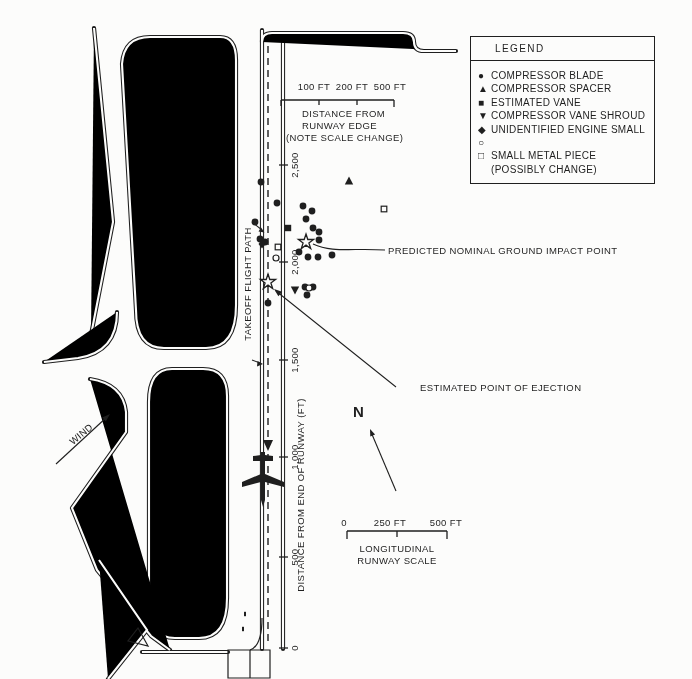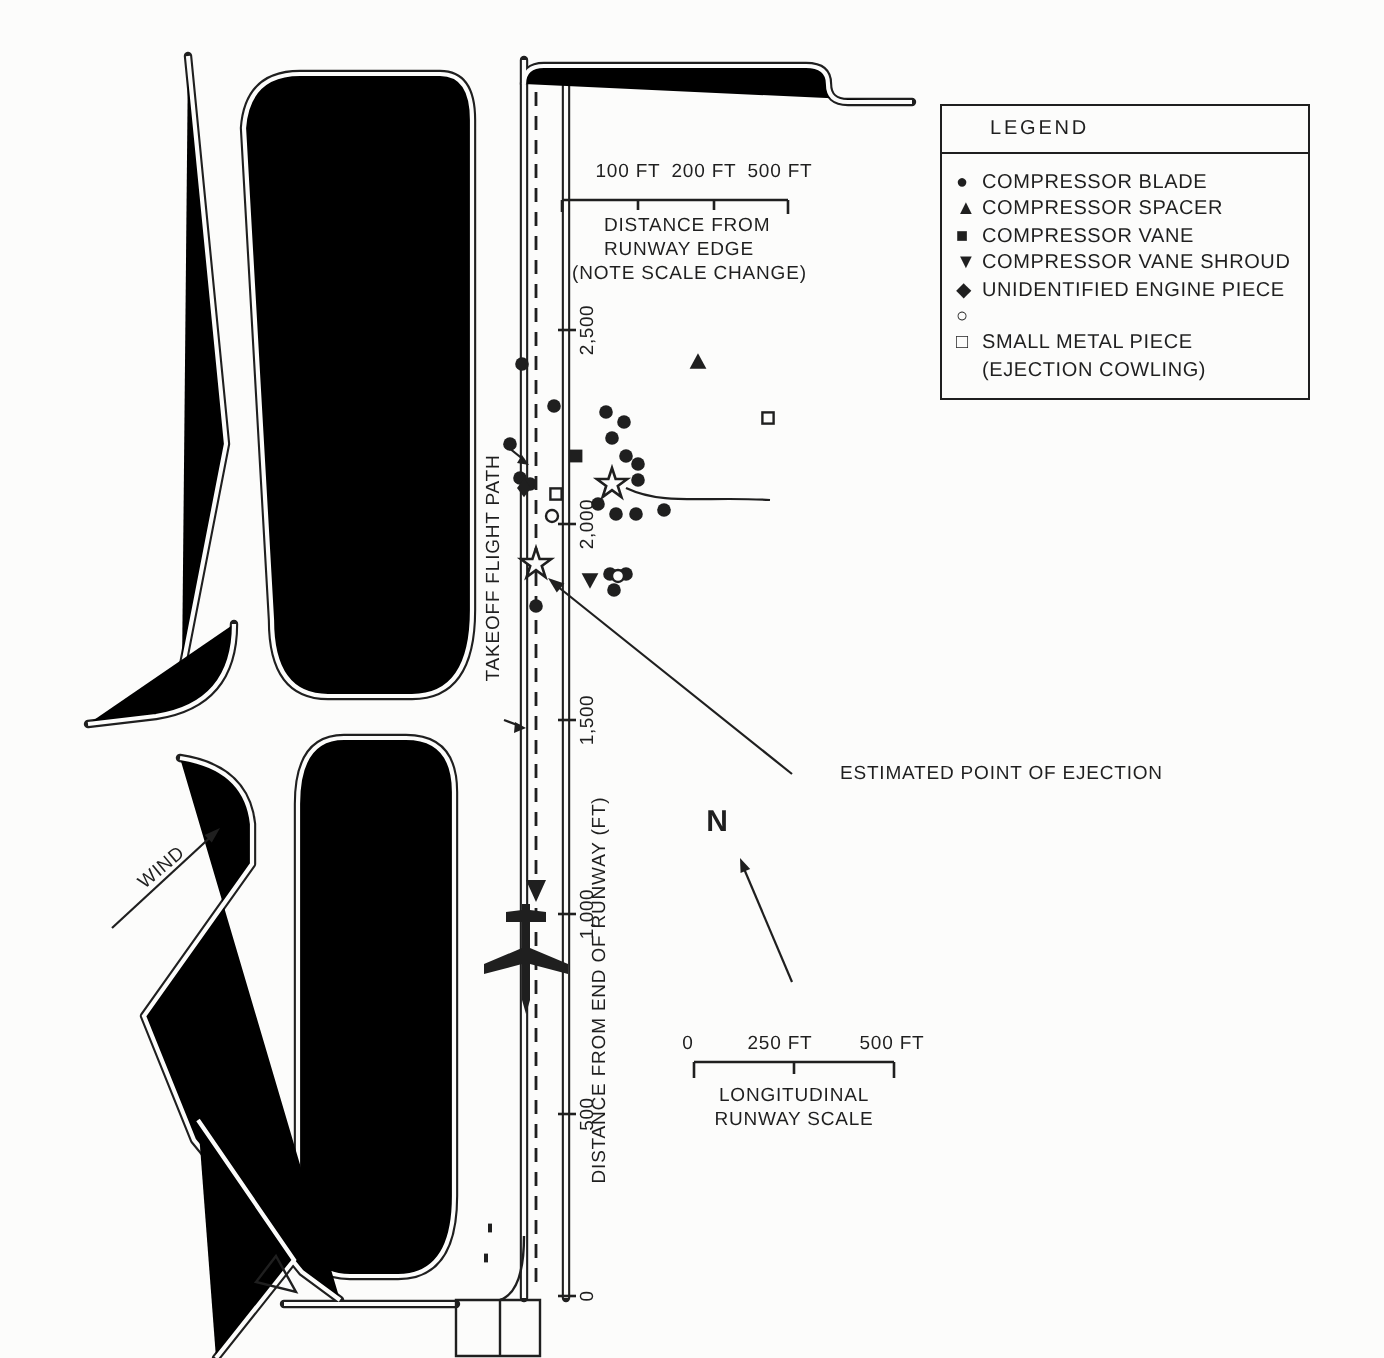--- a/index.html
+++ b/index.html
@@ -16,21 +16,21 @@
   }
   .lbl.left{transform:translate(0,-50%);}
   .lbl.rot{transform:translate(-50%,-50%) rotate(-90deg);}
   .lbl.big{font-size:15px;font-weight:bold;letter-spacing:1px;}
   .tick-lbl{
     position:absolute;white-space:nowrap;font-size:9.5px;letter-spacing:.3px;
     transform:translate(-50%,-50%) rotate(-90deg);color:#1f1f1f;
   }
   
   #legend{
-    position:absolute;left:470px;top:52px;width:183px;
+    position:absolute;left:470px;top:36px;width:183px;
     border:1.6px solid #1f1f1f;background:rgba(252,252,251,.9);
   }
   #legend .hd{
     padding:6px 4px 6px 24px;border-bottom:1.6px solid #1f1f1f;
     font-size:10px;letter-spacing:1.4px;
   }
   #legend .items{padding:8px 4px 7px 7px;}
   #legend .it{display:flex;align-items:flex-start;line-height:13.4px;}
   #legend .g{width:13px;flex:0 0 13px;font-size:10px;line-height:13.4px;text-align:left;}
   #legend .t{font-size:10px;letter-spacing:.3px;}
@@ -147,20 +147,21 @@
   <span class="lbl" style="left:352px;top:86px">200 FT</span>
   <span class="lbl" style="left:390px;top:86px">500 FT</span>
   <span class="lbl left" style="left:302px;top:113px">DISTANCE FROM</span>
   <span class="lbl left" style="left:302px;top:125px">RUNWAY EDGE</span>
   <span class="lbl left" style="left:286px;top:137px">(NOTE SCALE CHANGE)</span>
 
   <span class="lbl rot" style="left:247px;top:284px">TAKEOFF FLIGHT PATH</span>
   <span class="lbl rot" style="left:300px;top:495px">DISTANCE FROM END OF RUNWAY (FT)</span>
   <span class="lbl" style="left:81px;top:434px;transform:translate(-50%,-50%) rotate(-40deg)">WIND</span>
 
+  <span class="lbl left" style="left:388px;top:250px">PREDICTED NOMINAL GROUND IMPACT POINT</span>
   <span class="lbl left" style="left:420px;top:387px">ESTIMATED POINT OF EJECTION</span>
   <span class="lbl big" style="left:359px;top:411px">N</span>
 
   <span class="lbl" style="left:344px;top:522px">0</span>
   <span class="lbl" style="left:390px;top:522px">250 FT</span>
   <span class="lbl" style="left:446px;top:522px">500 FT</span>
   <span class="lbl" style="left:397px;top:548px">LONGITUDINAL</span>
   <span class="lbl" style="left:397px;top:560px">RUNWAY SCALE</span>
 
   <div id="axis-labels">
@@ -178,33 +179,33 @@
         <div class="it">
           <span class="g">●</span>
           <span class="t">COMPRESSOR BLADE</span>
         </div>
         <div class="it">
           <span class="g">▲</span>
           <span class="t">COMPRESSOR SPACER</span>
         </div>
         <div class="it">
           <span class="g">■</span>
-          <span class="t">COMPRESSOR VANE</span>
+          <span class="t">ESTIMATED VANE</span>
         </div>
         <div class="it">
           <span class="g">▼</span>
           <span class="t">COMPRESSOR VANE SHROUD</span>
         </div>
         <div class="it">
           <span class="g">◆</span>
-          <span class="t">UNIDENTIFIED ENGINE PIECE</span>
+          <span class="t">UNIDENTIFIED ENGINE SMALL</span>
         </div>
         <div class="it">
           <span class="g">○</span>
         </div>
         <div class="it">
           <span class="g">□</span>
-          <span class="t">SMALL METAL PIECE<span class="l2">(EJECTION COWLING)</span></span>
+          <span class="t">SMALL METAL PIECE<span class="l2">(POSSIBLY CHANGE)</span></span>
         </div>
       </div>
   </div>
 
 </div>
 
 </body></html>

